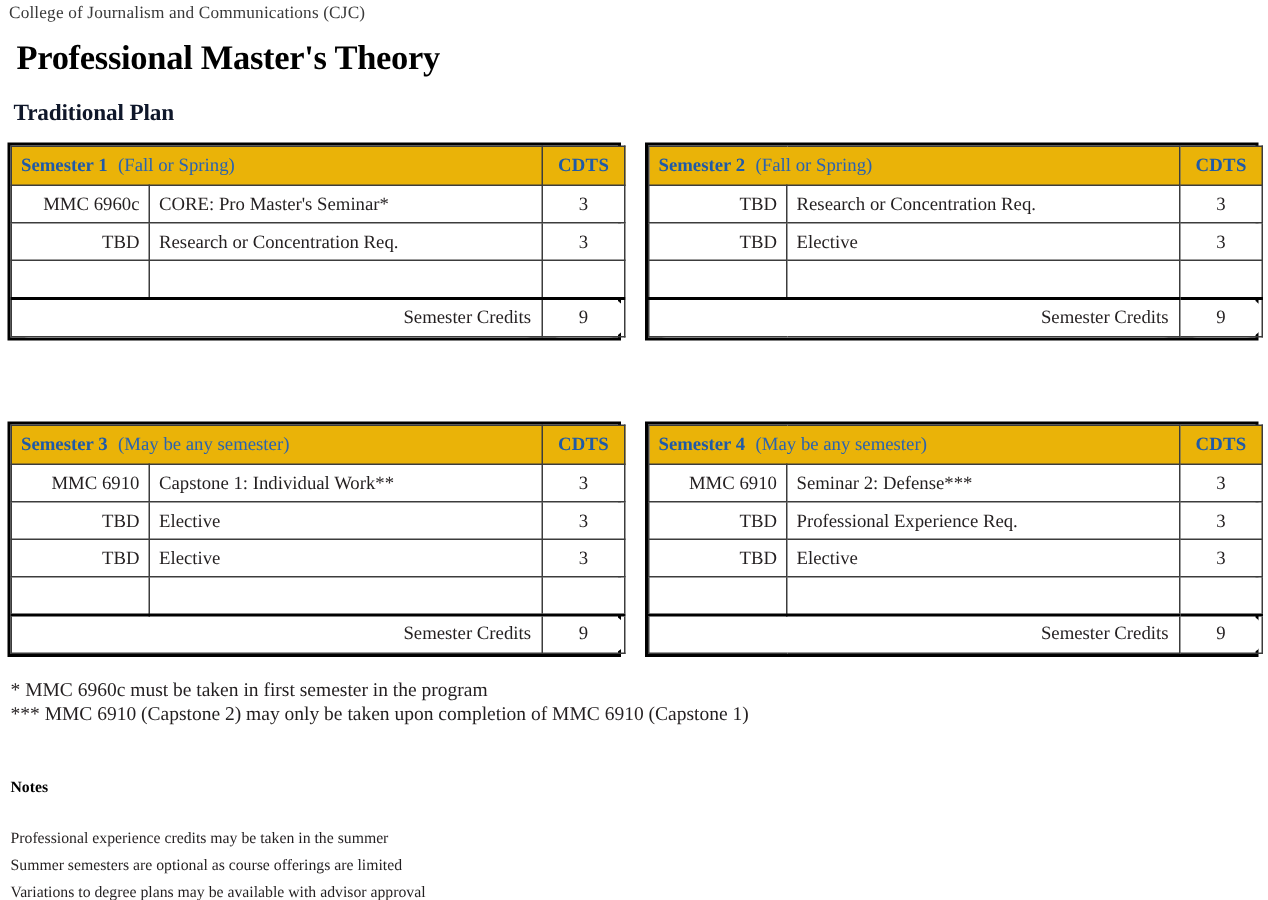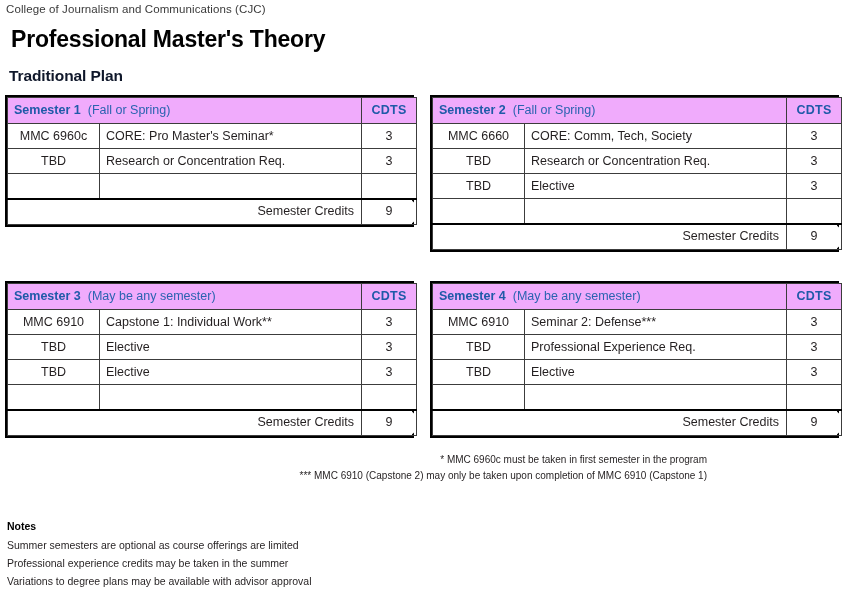--- a/index.html
+++ b/index.html
@@ -15,20 +15,21 @@
     color: #231f20;
     overflow: hidden;
     position: relative;
   }
 
   .page {
     position: relative;
     width: 717px;
     height: 600px;
     padding: 0;
+    font-family: Liberation Serif, serif;
   }
 
   
   .org-line {
     position: absolute;
     left: 6px;
     top: 2px;
     font-size: 11.5px;
     line-height: 14px;
     color: #3a3a3a;
@@ -88,21 +89,21 @@
     border: 1px solid #3c3c3c;
     height: 25px;
     padding: 0 6px;
     font-size: 12.5px;
     line-height: 23px;
     vertical-align: middle;
     background: #ffffff;
   }
 
   .hdr-row th {
-    background: #f0abfc;
+    background: #eab308;
     border-bottom: 1.5px solid #3c3c3c;
     font-weight: bold;
     color: #1f5aa8;
     text-align: left;
     font-size: 12.5px;
     height: 26px;
   }
   .hdr-row th.cdts-head {
     text-align: center;
     letter-spacing: 0.2px;
@@ -111,21 +112,21 @@
     font-weight: bold;
     color: #1f5aa8;
   }
   .hdr-when {
     font-weight: normal;
     color: #2a63b0;
     margin-left: 7px;
     font-size: 12.5px;
   }
 
-  td.code  { text-align: center; }
+  td.code  { text-align: right; }
   td.title { text-align: left; }
   td.cdts  { text-align: center; }
 
   tr.blank td { height: 25px; }
 
   tr.total-row td {
     border-top: 2.5px solid #000;
     height: 26px;
     border-radius: 11px;
   }
@@ -140,40 +141,39 @@
   }
 
   
   .footnotes {
     position: absolute;
     left: 7px;
     top: 452px;
     width: 700px;
   }
   .footnote {
-    font-size: 10px;
+    font-size: 13px;
     line-height: 16px;
     color: #231f20;
     white-space: nowrap;
-    text-align: right;
   }
 
   
   .notes {
     position: absolute;
     left: 7px;
     top: 518px;
     width: 760px;
   }
   .notes-heading {
     font-size: 10.5px;
     line-height: 16px;
     font-weight: bold;
     color: #000;
-    margin-bottom: 2px;
+    margin-bottom: 17px;
   }
   .note-line {
     font-size: 10.5px;
     line-height: 18px;
     color: #231f20;
     white-space: nowrap;
   }
 </style>
 </head>
 <body>
@@ -233,25 +233,20 @@
       <thead>
         <tr class="hdr-row">
           <th colspan="2">
             <span class="hdr-sem">Semester 2</span><span class="hdr-when">(Fall or Spring)</span>
           </th>
           <th class="cdts-head">CDTS</th>
         </tr>
       </thead>
       <tbody>
         <tr>
-          <td class="code">MMC 6660</td>
-          <td class="title">CORE: Comm, Tech, Society</td>
-          <td class="cdts">3</td>
-        </tr>
-        <tr>
           <td class="code">TBD</td>
           <td class="title">Research or Concentration Req.</td>
           <td class="cdts">3</td>
         </tr>
         <tr>
           <td class="code">TBD</td>
           <td class="title">Elective</td>
           <td class="cdts">3</td>
         </tr>
         <tr class="blank">
@@ -355,18 +350,18 @@
     </table>
   </div>
 
   <div class="footnotes">
     <div class="footnote">* MMC 6960c must be taken in first semester in the program</div>
     <div class="footnote">*** MMC 6910 (Capstone 2) may only be taken upon completion of MMC 6910 (Capstone 1)</div>
   </div>
 
   <div class="notes">
     <div class="notes-heading">Notes</div>
+    <div class="note-line">Professional experience credits may be taken in the summer</div>
     <div class="note-line">Summer semesters are optional as course offerings are limited</div>
-    <div class="note-line">Professional experience credits may be taken in the summer</div>
     <div class="note-line">Variations to degree plans may be available with advisor approval</div>
   </div>
 
 </div>
 
 </body></html>

